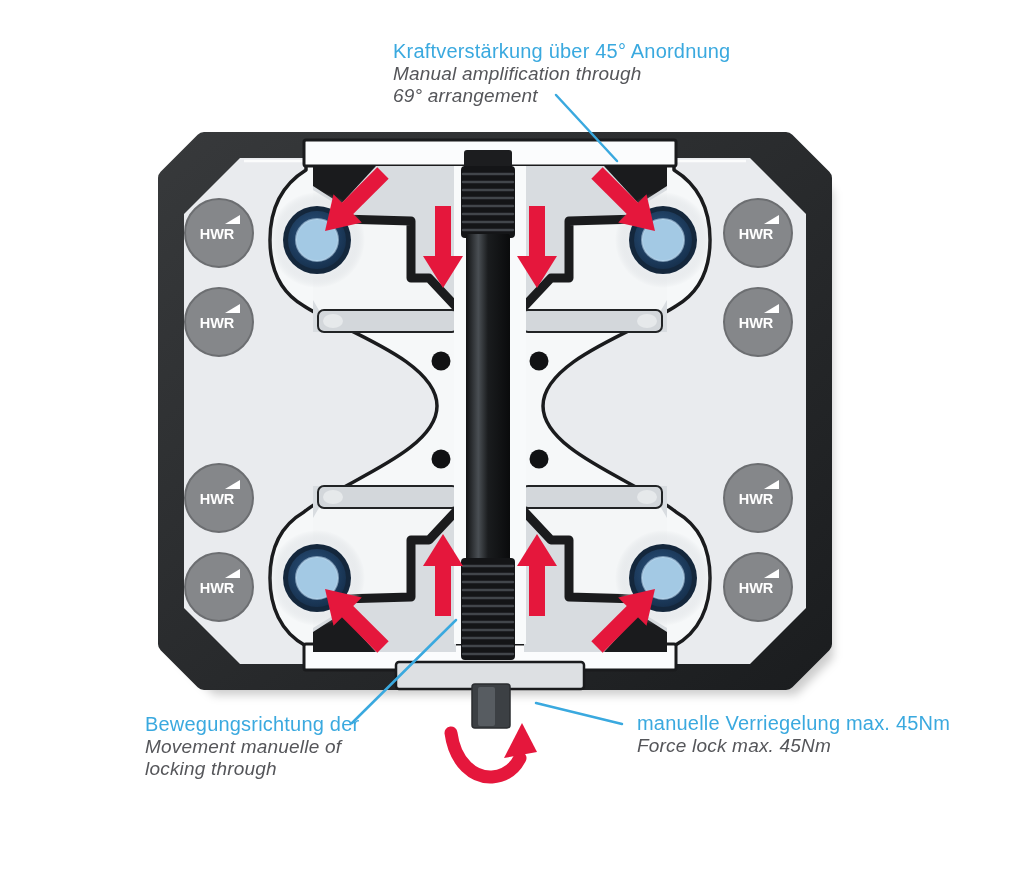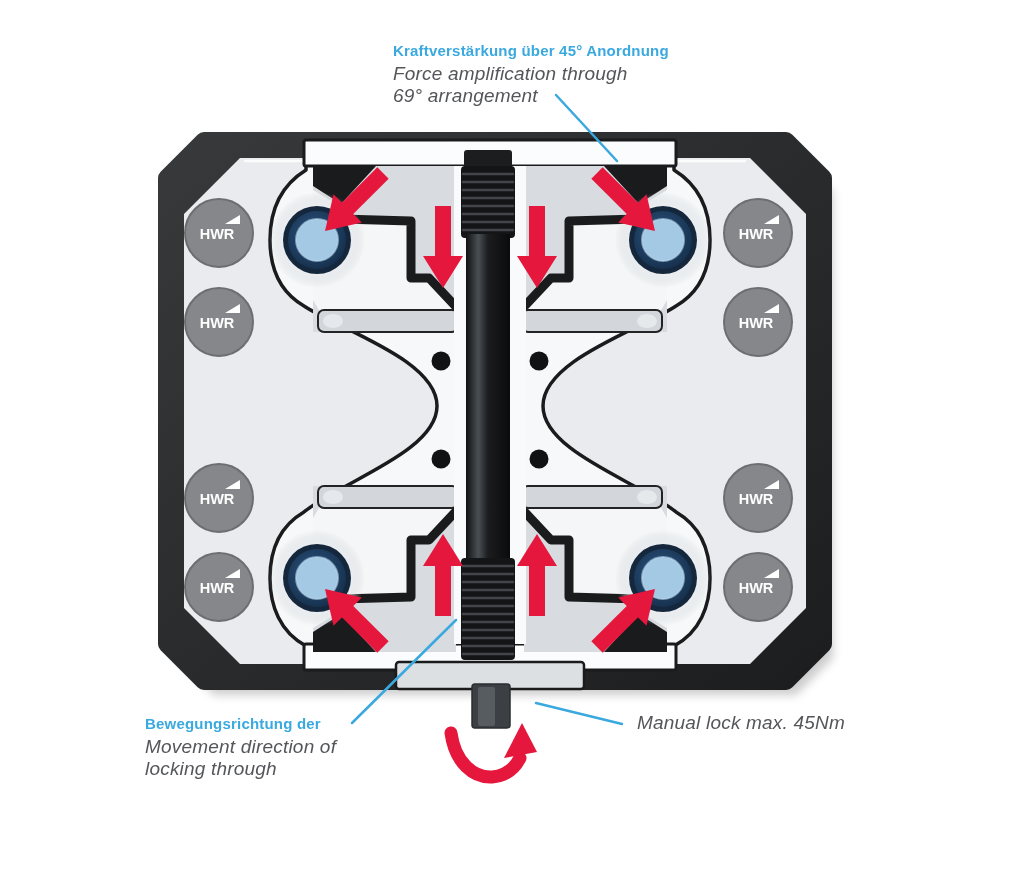--- a/index.html
+++ b/index.html
@@ -1,20 +1,20 @@
 <!DOCTYPE html>
 <html><head>
 <meta charset="utf-8">
 <style>
   html,body{margin:0;padding:0;background:#ffffff;}
   #stage{position:relative;width:1024px;height:870px;background:#ffffff;overflow:hidden;
          font-family:"Liberation Sans", sans-serif;}
   #diagram{position:absolute;left:0;top:0;}
   .note{position:absolute;line-height:22.5px;letter-spacing:.2px;}
-  .note .de{color:#3aa9df;font-size:15px;font-weight:700;}
+  .note .de{color:#3aa9df;font-size:20px;font-weight:400;}
   .note .en{color:#55565a;font-size:19px;font-style:italic;}
   #top-note{left:393px;top:40px;}
   #bl-note{left:145px;top:713px;}
   #br-note{left:637px;top:712px;}
 </style>
 </head>
 <body>
 
 <div id="stage">
 
@@ -205,27 +205,28 @@
 
   <g stroke="#3aa9df" stroke-width="2.5" stroke-linecap="round">
     <line x1="556" y1="95" x2="617" y2="161"></line>
     <line x1="352" y1="723" x2="456" y2="620"></line>
     <line x1="536" y1="703" x2="622" y2="724"></line>
   </g>
 </svg>
 
 <div class="note" id="top-note">
   <div class="de">Kraftverstärkung über 45° Anordnung</div>
-  <div class="en">Force amplification through</div>
+  <div class="en">Manual amplification through</div>
   <div class="en">69° arrangement</div>
 </div>
 
 <div class="note" id="bl-note">
   <div class="de">Bewegungsrichtung der</div>
-  <div class="en">Movement direction of</div>
+  <div class="en">Movement manuelle of</div>
   <div class="en">locking through</div>
 </div>
 
 <div class="note" id="br-note">
-  <div class="en">Manual lock max. 45Nm</div>
+  <div class="de">manuelle Verriegelung max. 45Nm</div>
+  <div class="en">Force lock max. 45Nm</div>
 </div>
 
 </div>
 
 </body></html>

